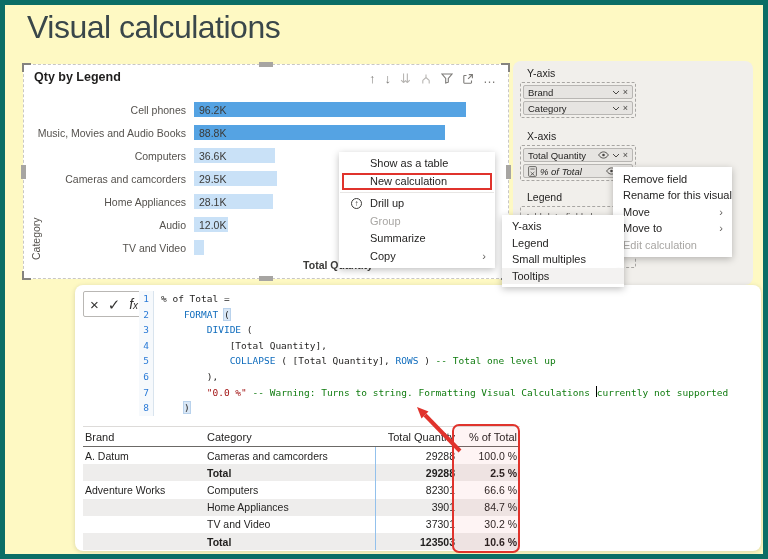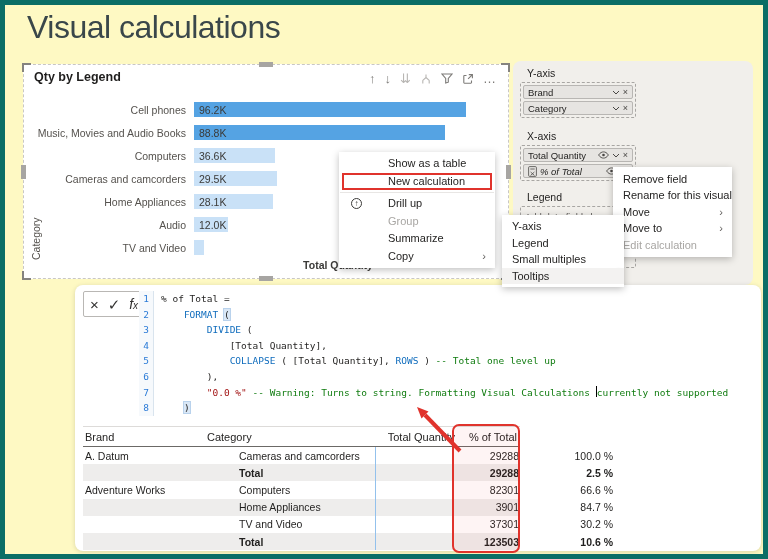--- a/index.html
+++ b/index.html
@@ -49,21 +49,21 @@
 
   
   .menu { position:absolute; background:#fff; box-shadow:0 2.4px 7.2px rgba(0,0,0,.25);
           font-size:11px; color:#252423; z-index:30; }
   .mi { position:relative; cursor:default; }
   .mi.disabled { color:#a8a6a3; }
   .mi .chev { position:absolute; right:9px; top:0; color:#605e5c; }
   .msep { height:1px; background:#e8e6e4; margin:2px 1px; }
 
   .ctx-menu { left:334px; top:147px; width:156px; padding:3px 0; z-index:25; }
-  .ctx-menu .mi { height:17.5px; line-height:17.5px; padding-left:49px; }
+  .ctx-menu .mi { height:17.5px; line-height:17.5px; padding-left:31px; }
   .ctx-menu .mi.red-boxed::after { content:""; position:absolute; left:3px; right:3px; top:0; bottom:0;
                                    border:2px solid #e0332c; pointer-events:none; }
   .drill-ic { position:absolute; left:12px; top:3px; width:11px; height:11px;
               border:1px solid #3b3a38; border-radius:50%; font-size:8px; line-height:10px;
               text-align:center; color:#3b3a38; }
 
   .field-menu { left:608px; top:162px; width:119px; padding:4px 0; z-index:32; }
   .field-menu .mi { height:16.4px; line-height:16.4px; padding-left:10px; }
 
   .moveto-menu { left:497px; top:210px; width:122px; padding:3px 0; z-index:33; }
@@ -103,21 +103,21 @@
   .lineno { width:15px; text-align:right; padding-right:4px; margin-right:7px; color:#2b7bd7;
             background:#f6f9fc; border-right:1px solid #d9e4ee; flex:none; }
   .tk { color:#201f1e; } .kw { color:#0f6cbd; } .cm { color:#107c10; } .str { color:#a31515; }
   .hl { background:#d9e7f6; outline:1px solid #b9d2ec; }
   .cursor { display:inline-block; width:1px; height:11px; background:#000; vertical-align:-1.5px; }
 
   .pbi-table { position:absolute; left:8px; top:141px; width:437px; }
   .t-head, .t-row { display:grid; grid-template-columns:122px 170px 83px 62px; align-items:center; }
   .t-head { height:21px; border-top:1px solid #dddbd9; border-bottom:1px solid #6b6966;
             font-size:11px; color:#252423; }
-  .t-row { height:17.2px; font-size:10.5px; color:#201f1e;gap:32px; }
+  .t-row { height:17.2px; font-size:10.5px; color:#201f1e; }
   .t-row.shaded { background:#eeedec; }
   .t-row.bold { font-weight:700; }
   .cell { padding:0 2px; white-space:nowrap; overflow:hidden; }
   .cell.num { text-align:right; padding-right:3px; }
   .vline { position:absolute; left:292px; top:21px; bottom:0; width:1px; background:#93c1ec; }
 
   .red-col-box { position:absolute; left:447px; top:419px; width:68px; height:129px;
                  border:2px solid #e0332c; border-radius:7px; background:rgba(232,70,60,.06);
                  z-index:40; pointer-events:none; }
   .red-arrow { position:absolute; left:385px; top:392px; z-index:45; pointer-events:none; }

